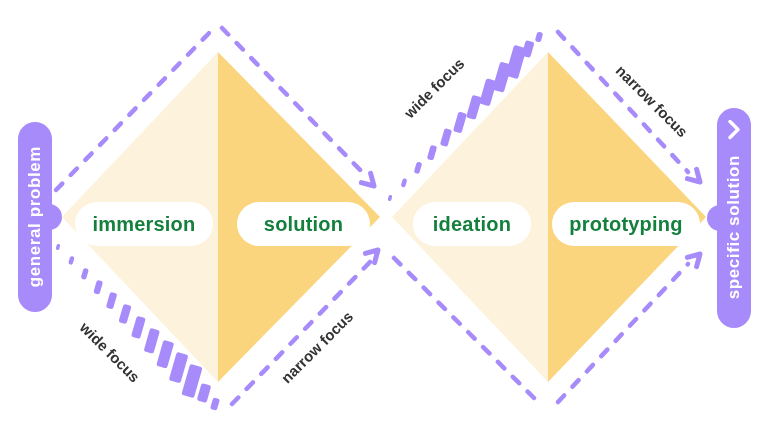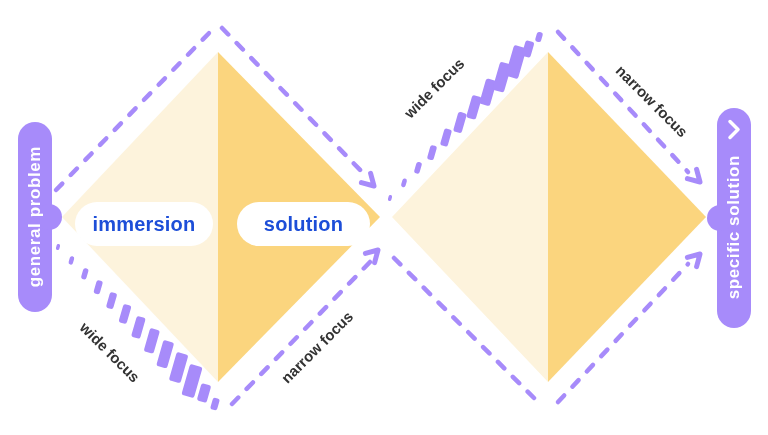--- a/index.html
+++ b/index.html
@@ -4,21 +4,21 @@
 <style>
   html,body{margin:0;padding:0;}
   body{width:768px;height:435px;background:#ffffff;position:relative;overflow:hidden;
        font-family:"Liberation Sans",sans-serif;}
   #stage-area{position:absolute;inset:0;}
   svg.canvas{position:absolute;left:0;top:0;}
 
   
   .stage{position:absolute;top:202px;height:44px;background:#ffffff;border-radius:22px;
          display:flex;align-items:center;justify-content:center;
-         font-weight:700;font-size:20px;color:#1d4ed8;letter-spacing:.2px;}
+         font-weight:700;font-size:20px;color:#15803d;letter-spacing:.2px;}
   #st1{left:75px;width:138px}
   #st2{left:237px;width:133px}
   #st3{left:413px;width:118px}
   #st4{left:552px;width:148px}
 
   
   .fl{position:absolute;font-weight:700;font-size:15px;color:#333333;white-space:nowrap;
       transform-origin:center;}
   #fl-wide1{left:110px;top:352px;transform:translate(-50%,-50%) rotate(45deg);}
   #fl-narrow1{left:317px;top:347px;transform:translate(-50%,-50%) rotate(-45deg);}
@@ -111,19 +111,25 @@
     </span>
     <span class="vlabel">specific solution</span>
   </div>
 
   <div class="stage" id="st1">
       <span>immersion</span>
     </div>
   <div class="stage" id="st2">
       <span>solution</span>
     </div>
+  <div class="stage" id="st3">
+      <span>ideation</span>
+    </div>
+  <div class="stage" id="st4">
+      <span>prototyping</span>
+    </div>
 
   <span class="fl" id="fl-wide1">wide focus</span>
   <span class="fl" id="fl-narrow1">narrow focus</span>
   <span class="fl" id="fl-wide2">wide focus</span>
   <span class="fl" id="fl-narrow2">narrow focus</span>
 
 </div>
 
 </body></html>

